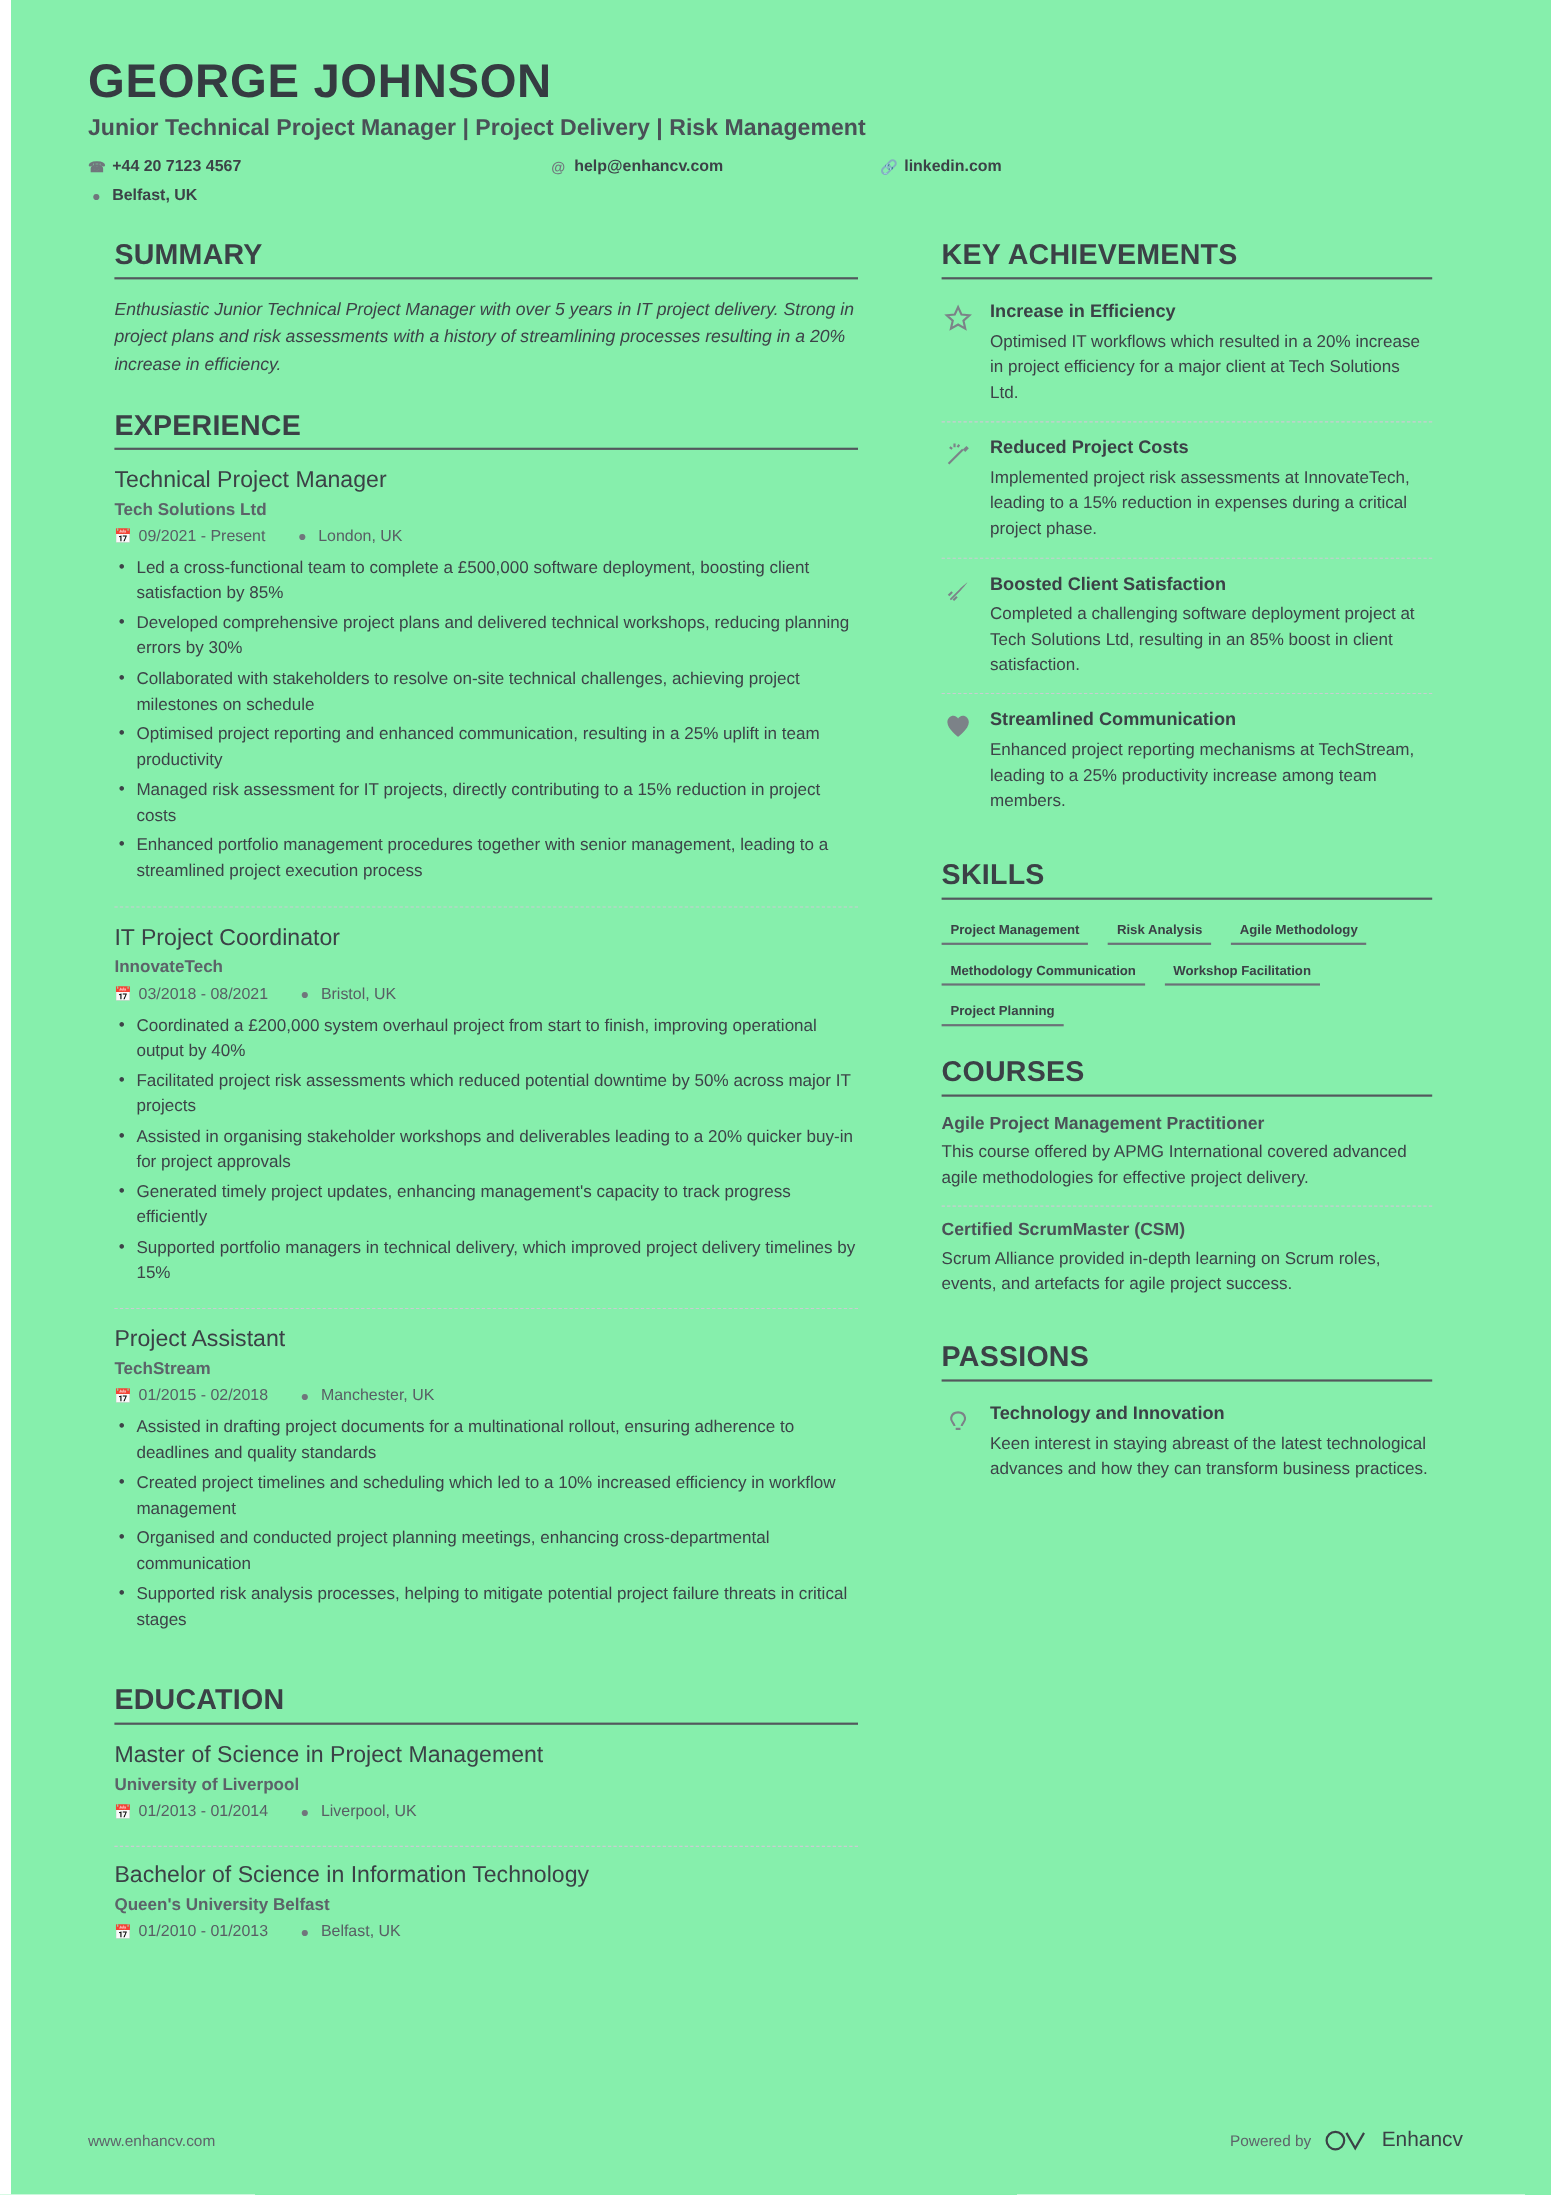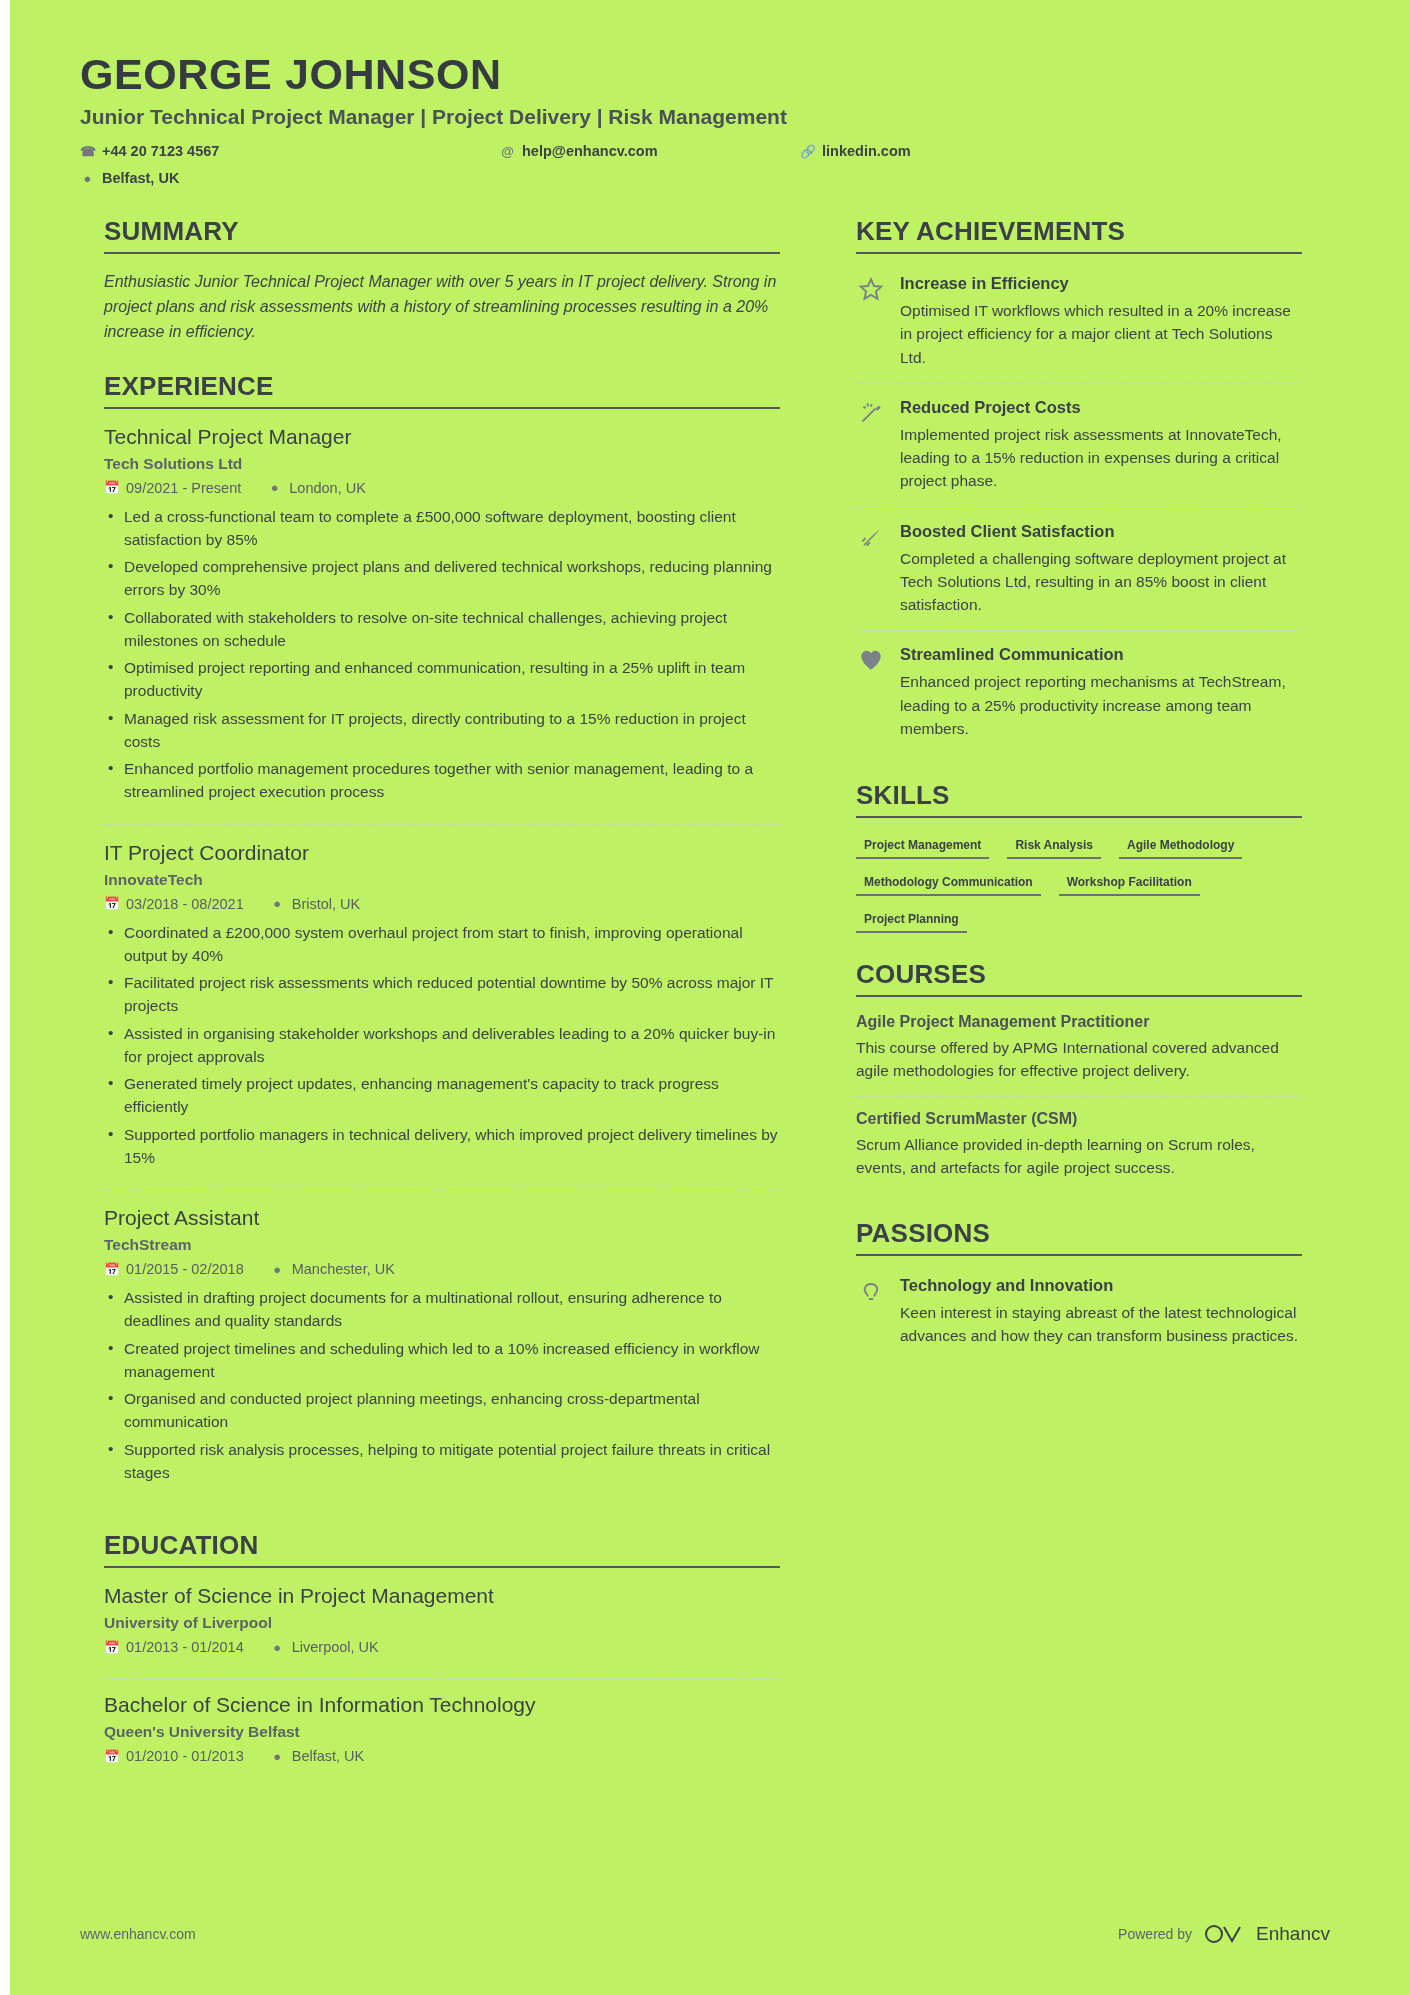--- a/index.html
+++ b/index.html
@@ -6,21 +6,21 @@
   html, body {
     width: 1410px;
     background: #ffffff;
     font-family: "Liberation Sans", sans-serif;
     color: #2e3338;
   }
   .page {
     position: relative;
     width: 1410px;
     min-height: 1995px;
-    background: #bef264;
+    background: #86efac;
     padding: 52px 80px 0 80px;
   }
   .left-rule {
     position: absolute;
     left: 0; top: 0; bottom: 0;
     width: 10px;
     background: #ffffff;
   }
 
   
@@ -161,21 +161,21 @@
 
   
   .course { padding-bottom: 13px; }
   .course + .course { border-top: 1px dashed #c9cdd1; padding-top: 13px; }
   .course-title { font-size: 16px; font-weight: bold; color: #4b5157; margin-bottom: 5px; }
   .course-text { font-size: 15.5px; line-height: 1.5; color: #3d4348; }
 
   
   .footer {
     position: absolute;
-    left: 80px; right: 80px; bottom: 48px;
+    left: 80px; right: 80px; bottom: 36px;
     display: flex;
     justify-content: space-between;
     align-items: center;
     font-size: 14px;
     color: #5e646a;
   }
   .brand { display: flex; align-items: center; gap: 10px; }
   .brand-name { font-size: 19px; color: #3b4146; }
 
   svg { display: block; }

